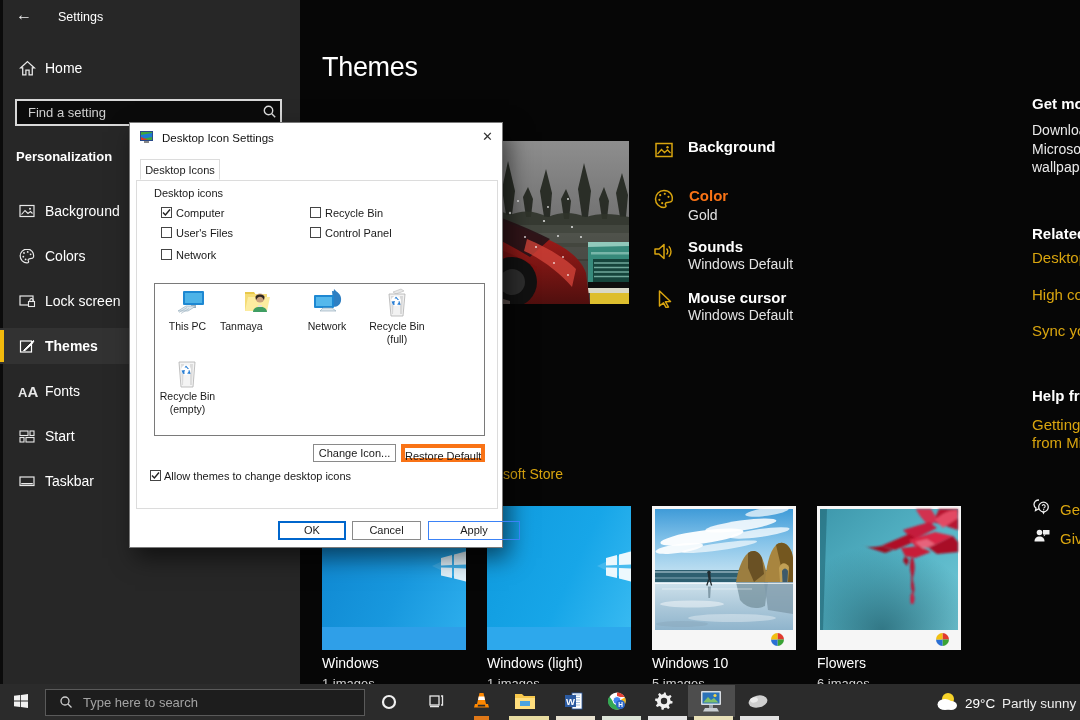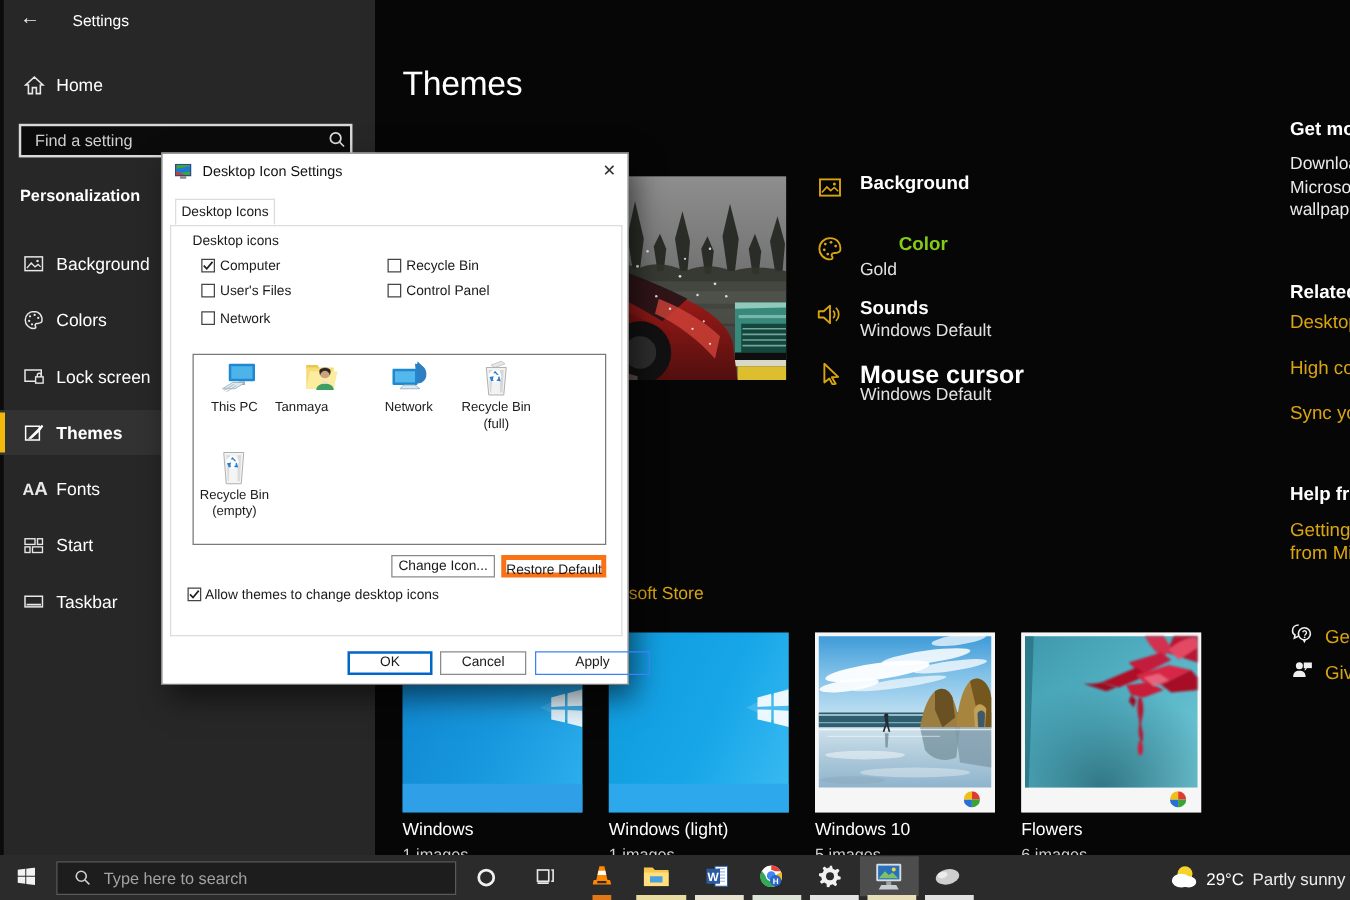--- a/index.html
+++ b/index.html
@@ -196,39 +196,39 @@
 <div class="abs" style="left:654px;top:189px">
 <svg width="20" height="20" viewBox="0 0 20 20">
         <path d="M10 1.5 A8.5 8.5 0 1 0 10 18.5 c2 0 2.4-1.3 1.7-2.3 -.7-1-.4-2.5 1.2-2.7 1.7-.2 4.3 0 5.2-2 C19.3 5.4 15.2 1.5 10 1.5 Z" fill="none" stroke="#d9a50f" stroke-width="1.5"></path>
         <circle cx="6.2" cy="6.2" r="1.1" fill="#d9a50f"></circle>
         <circle cx="10.8" cy="4.8" r="1.1" fill="#d9a50f"></circle>
         <circle cx="14.5" cy="7.8" r="1.1" fill="#d9a50f"></circle>
         <circle cx="5.4" cy="10.8" r="1.1" fill="#d9a50f"></circle>
         <circle cx="8.2" cy="14.2" r="1.1" fill="#d9a50f"></circle>
       </svg>
 </div>
-<div class="abs" style="left:719px;top:187px;color:#84cc16;font-size:15px;font-weight:bold">Color</div>
+<div class="abs" style="left:689px;top:187px;color:#f97316;font-size:15px;font-weight:bold">Color</div>
 <div class="abs" style="left:688px;top:207px;color:#e2e2e2;font-size:14px">Gold</div>
 
 <div class="abs" style="left:653px;top:241px">
 <svg width="21" height="21" viewBox="0 0 21 21">
         <path d="M2 8 H6 L11 3.5 V17.5 L6 13 H2 Z" fill="none" stroke="#d9a50f" stroke-width="1.5" stroke-linejoin="round"></path>
         <path d="M13.5 7.5 a4.2 4.2 0 0 1 0 6" fill="none" stroke="#d9a50f" stroke-width="1.4"></path>
         <path d="M15.8 5.2 a7.5 7.5 0 0 1 0 10.6" fill="none" stroke="#d9a50f" stroke-width="1.4"></path>
       </svg>
 </div>
 <div class="abs" style="left:688px;top:238px;color:#fff;font-size:15px;font-weight:bold">Sounds</div>
 <div class="abs" style="left:688px;top:256px;color:#e2e2e2;font-size:14px">Windows Default</div>
 
 <div class="abs" style="left:658px;top:290px">
 <svg width="16" height="18" viewBox="0 0 16 18">
         <path d="M1.5 1 L12.5 11.5 L7.5 11.8 L10.5 17 L8 17.5 L5.5 12.8 L1.5 16 Z" fill="none" stroke="#d9a50f" stroke-width="1.5" stroke-linejoin="round"></path>
       </svg>
 </div>
-<div class="abs" style="left:688px;top:289px;color:#fff;font-size:20px;font-weight:bold">Mouse cursor</div>
+<div class="abs" style="left:688px;top:289px;color:#fff;font-size:15px;font-weight:bold">Mouse cursor</div>
 <div class="abs" style="left:688px;top:307px;color:#e2e2e2;font-size:14px">Windows Default</div>
 
 <div class="abs gold" style="left:503px;top:466px;font-size:14px">soft Store</div>
 
 <div class="abs" style="left:322px;top:506px;width:144px;height:144px;background:linear-gradient(115deg,#0e86d0 0%,#1898de 55%,#2fb0ee 100%);overflow:hidden">
 <div class="abs" style="left:0;top:121px;width:144px;height:23px;background:#2f9fe8"></div>
 <svg class="abs" style="left:110px;top:42px" width="34" height="36" viewBox="0 0 34 36">
         <path d="M0 18 L34 2 L34 34 Z" fill="#ffffff" opacity="0.12"></path>
         <g fill="#ffffff" opacity="0.85">
           <path d="M9 10 L20 7 L20 17 L9 17.5 Z"></path>

